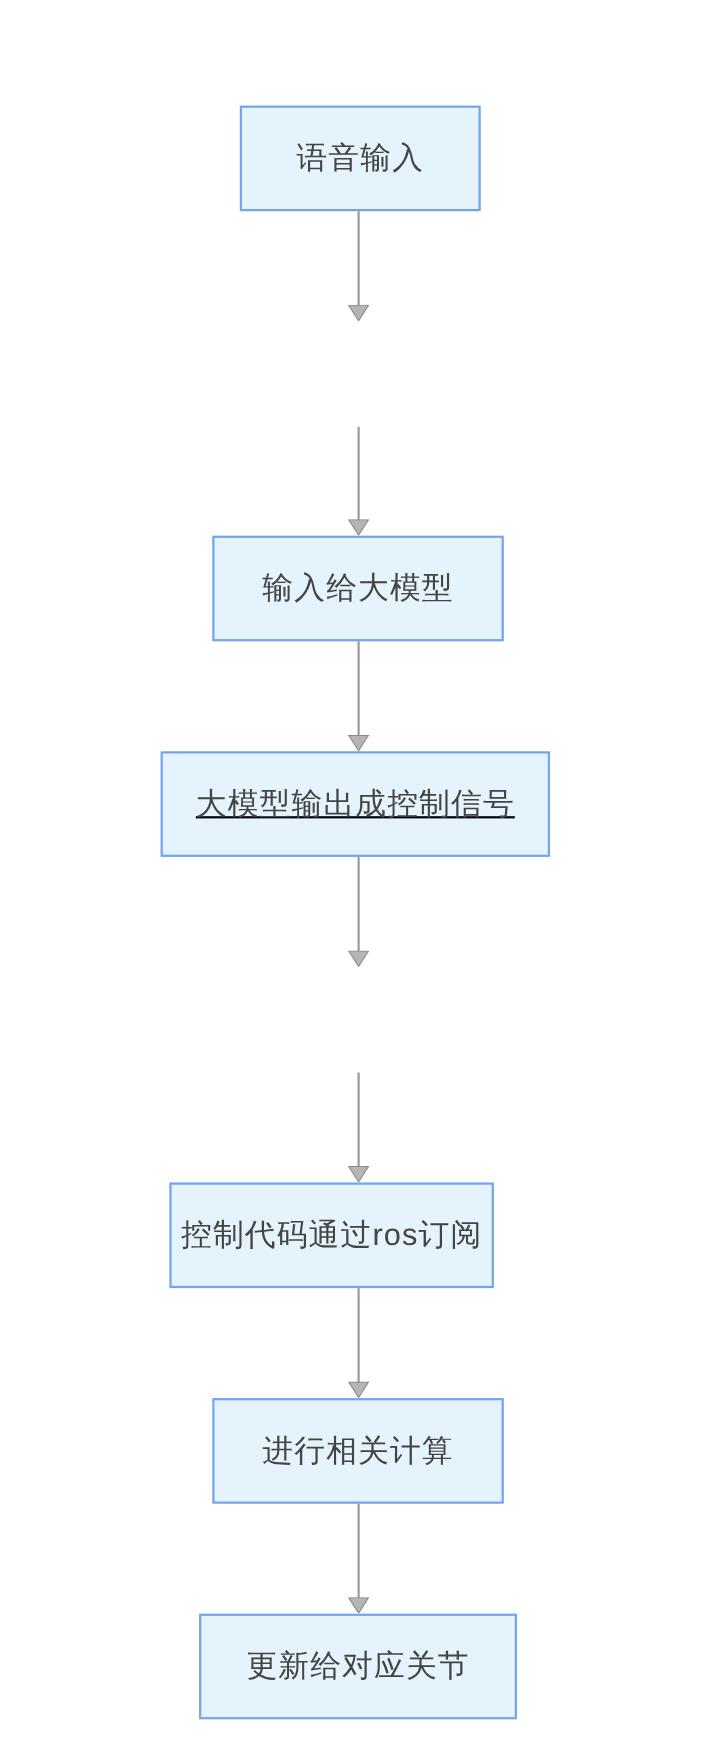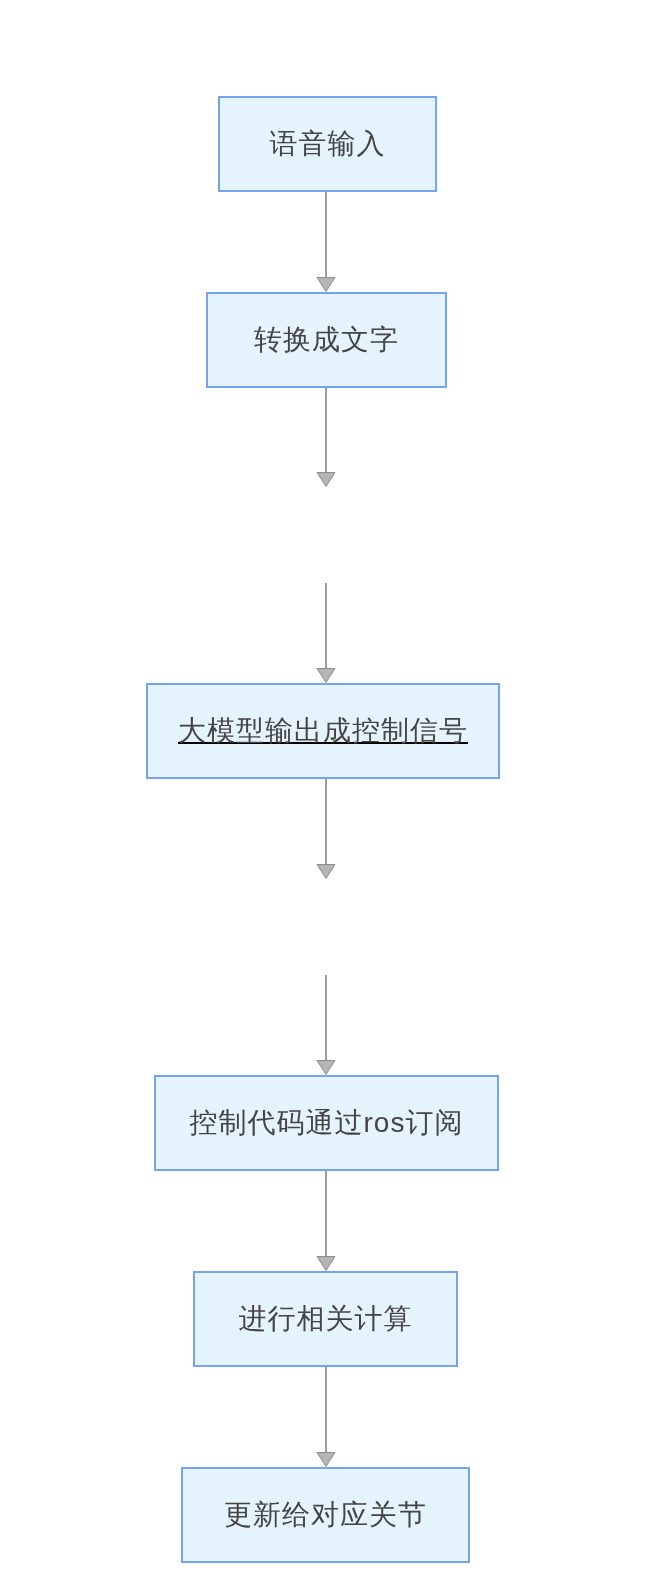--- a/index.html
+++ b/index.html
@@ -28,21 +28,21 @@
     font-size: 28px;
     color: var(--text, #444444);
     letter-spacing: 1px;
     white-space: nowrap;
   }
   .n0 { left: 218px; top: 96px;   width: 219px; height: 96px; }
   .n1 { left: 206px; top: 292px;  width: 241px; height: 96px; }
   .n2 { left: 193px; top: 487px;  width: 265px; height: 96px; }
   .n3 { left: 146px; top: 683px;  width: 354px; height: 96px; text-decoration: underline; }
   .n4 { left: 201px; top: 879px;  width: 249px; height: 96px; }
-  .n5 { left: 154px; top: 1075px; width: 345px; height: 96px; text-align: right; }
+  .n5 { left: 154px; top: 1075px; width: 295px; height: 96px; text-align: right; }
   .n6 { left: 193px; top: 1271px; width: 265px; height: 96px; justify-content: center; }
   .n7 { left: 181px; top: 1467px; width: 289px; height: 96px; }
 
   .connector {
     position: absolute;
     left: 316px;
     width: 20px;
   }
   .c0 { top: 192px;  height: 100px; }
   .c1 { top: 388px;  height: 99px;  }
@@ -83,31 +83,31 @@
     <span class="label">语音输入</span>
   </div>
 
   <div class="connector c0">
     <span class="line"></span>
     <svg class="head" viewBox="0 0 20 15" preserveAspectRatio="none">
         <path d="M1,0.5 L19,0.5 L10,14.5 Z"></path>
       </svg>
   </div>
 
-  <div class="node n1">
-    <span class="label">转换成文字</span>
-  </div>
 
   <div class="connector c1">
     <span class="line"></span>
     <svg class="head" viewBox="0 0 20 15" preserveAspectRatio="none">
         <path d="M1,0.5 L19,0.5 L10,14.5 Z"></path>
       </svg>
   </div>
 
+  <div class="node n2">
+    <span class="label">输入给大模型</span>
+  </div>
 
   <div class="connector c2">
     <span class="line"></span>
     <svg class="head" viewBox="0 0 20 15" preserveAspectRatio="none">
         <path d="M1,0.5 L19,0.5 L10,14.5 Z"></path>
       </svg>
   </div>
 
   <div class="node n3">
     <span class="label">大模型输出成控制信号</span>

